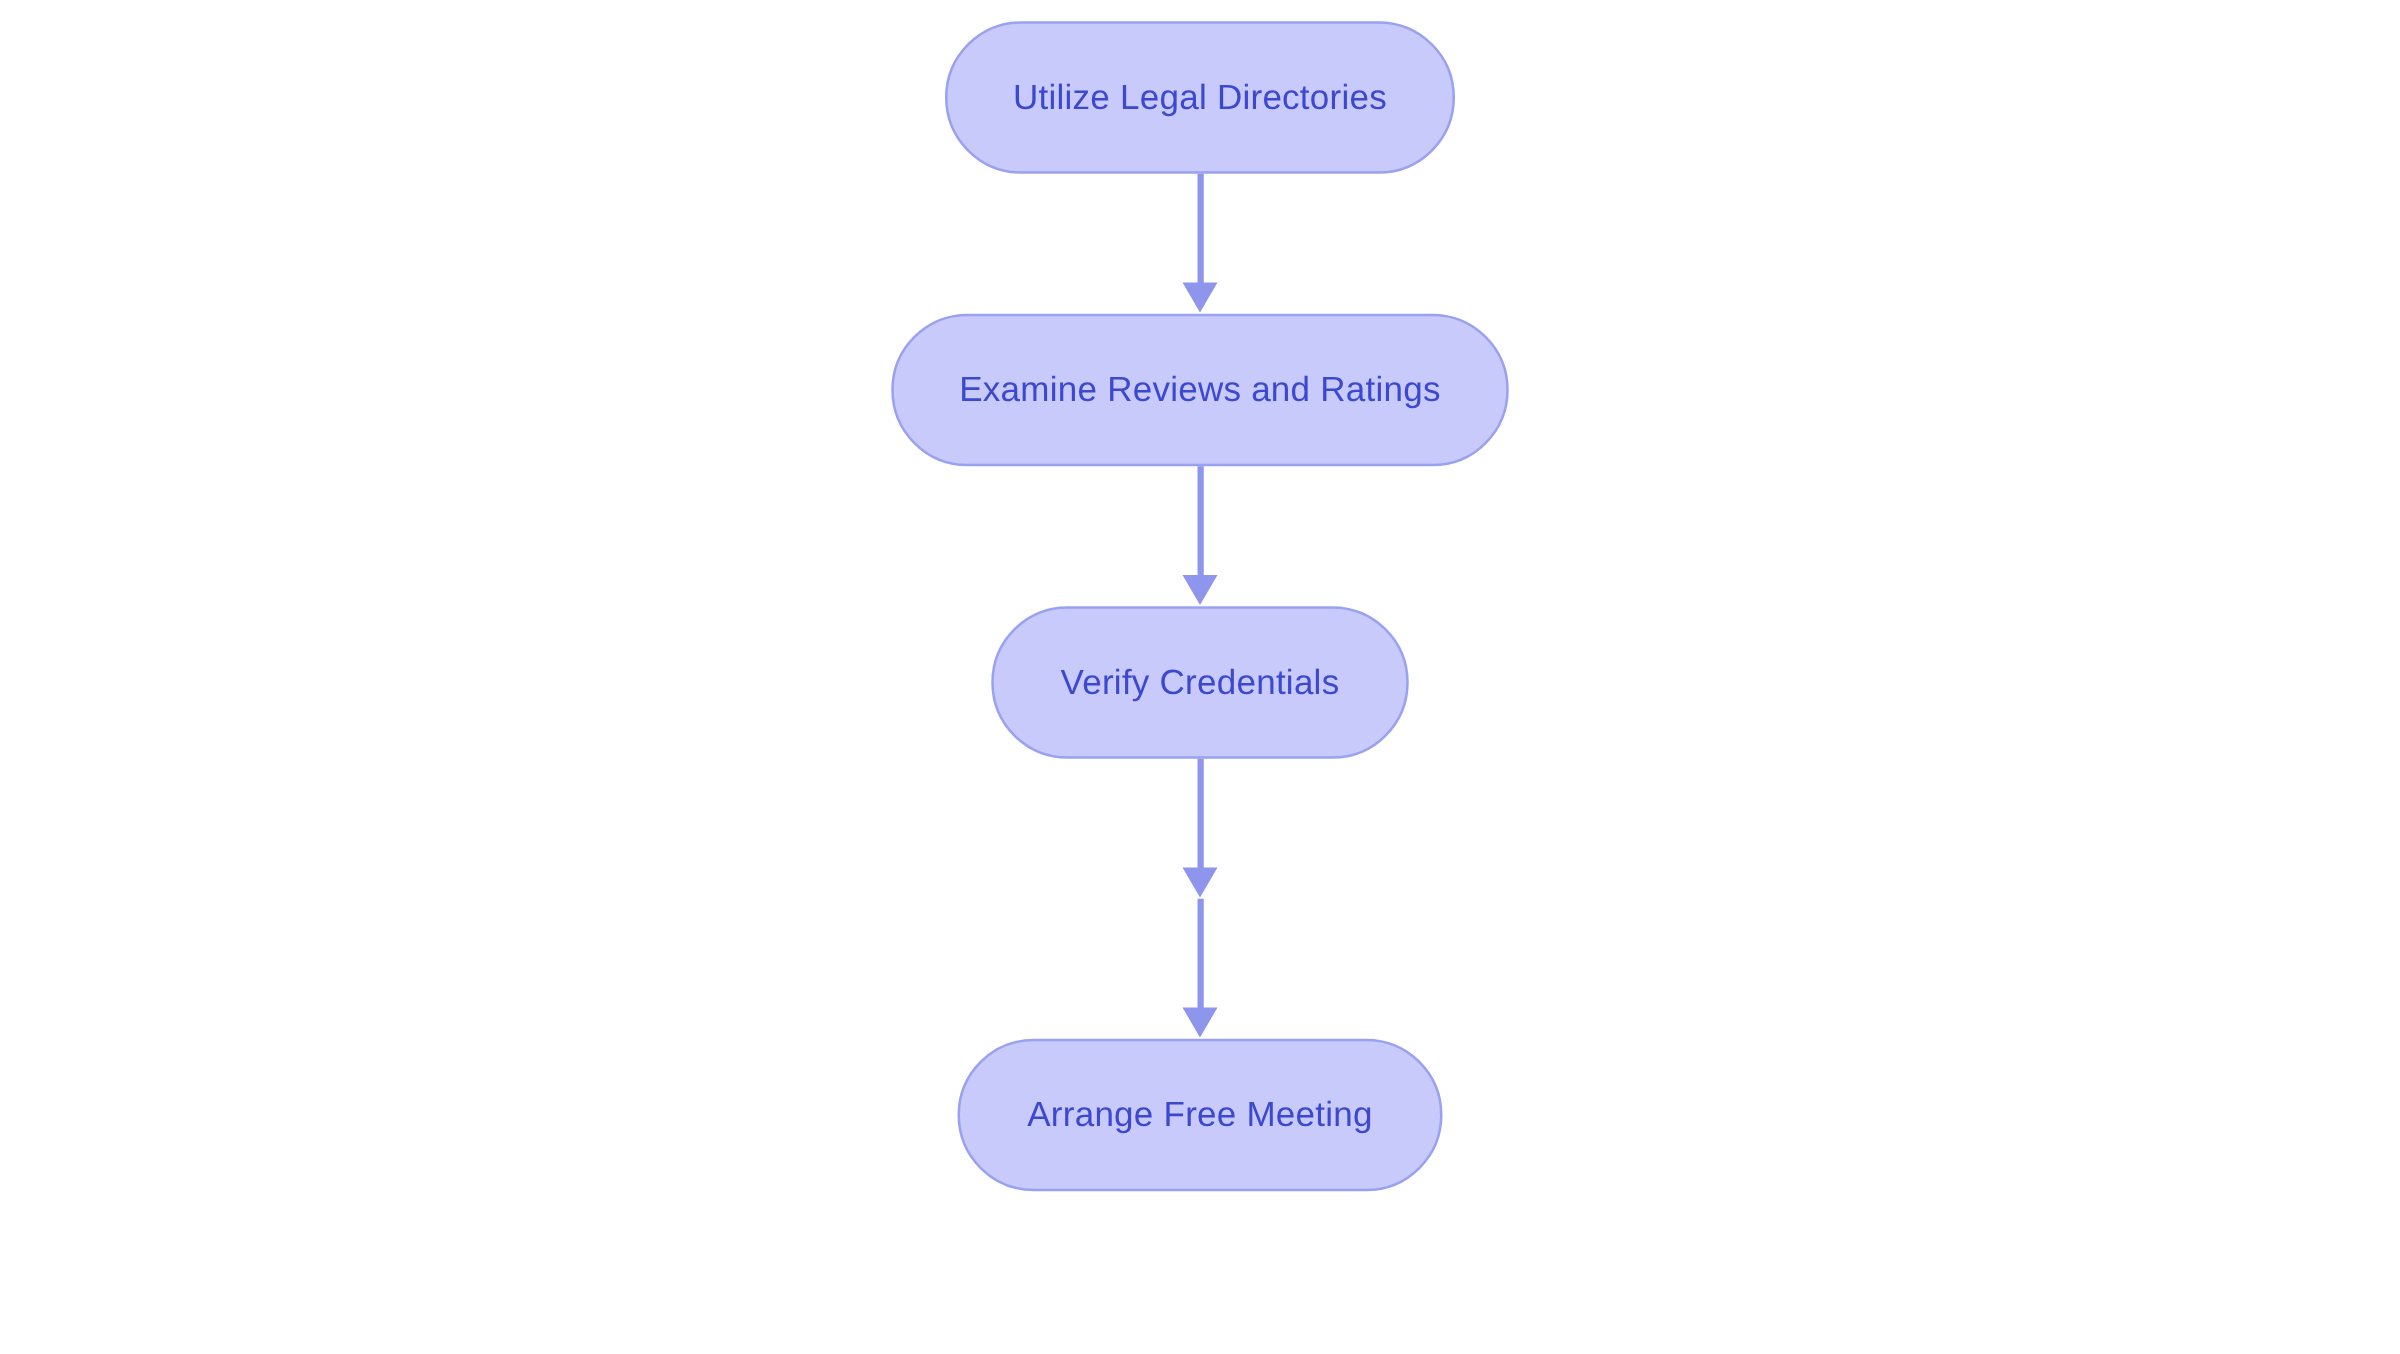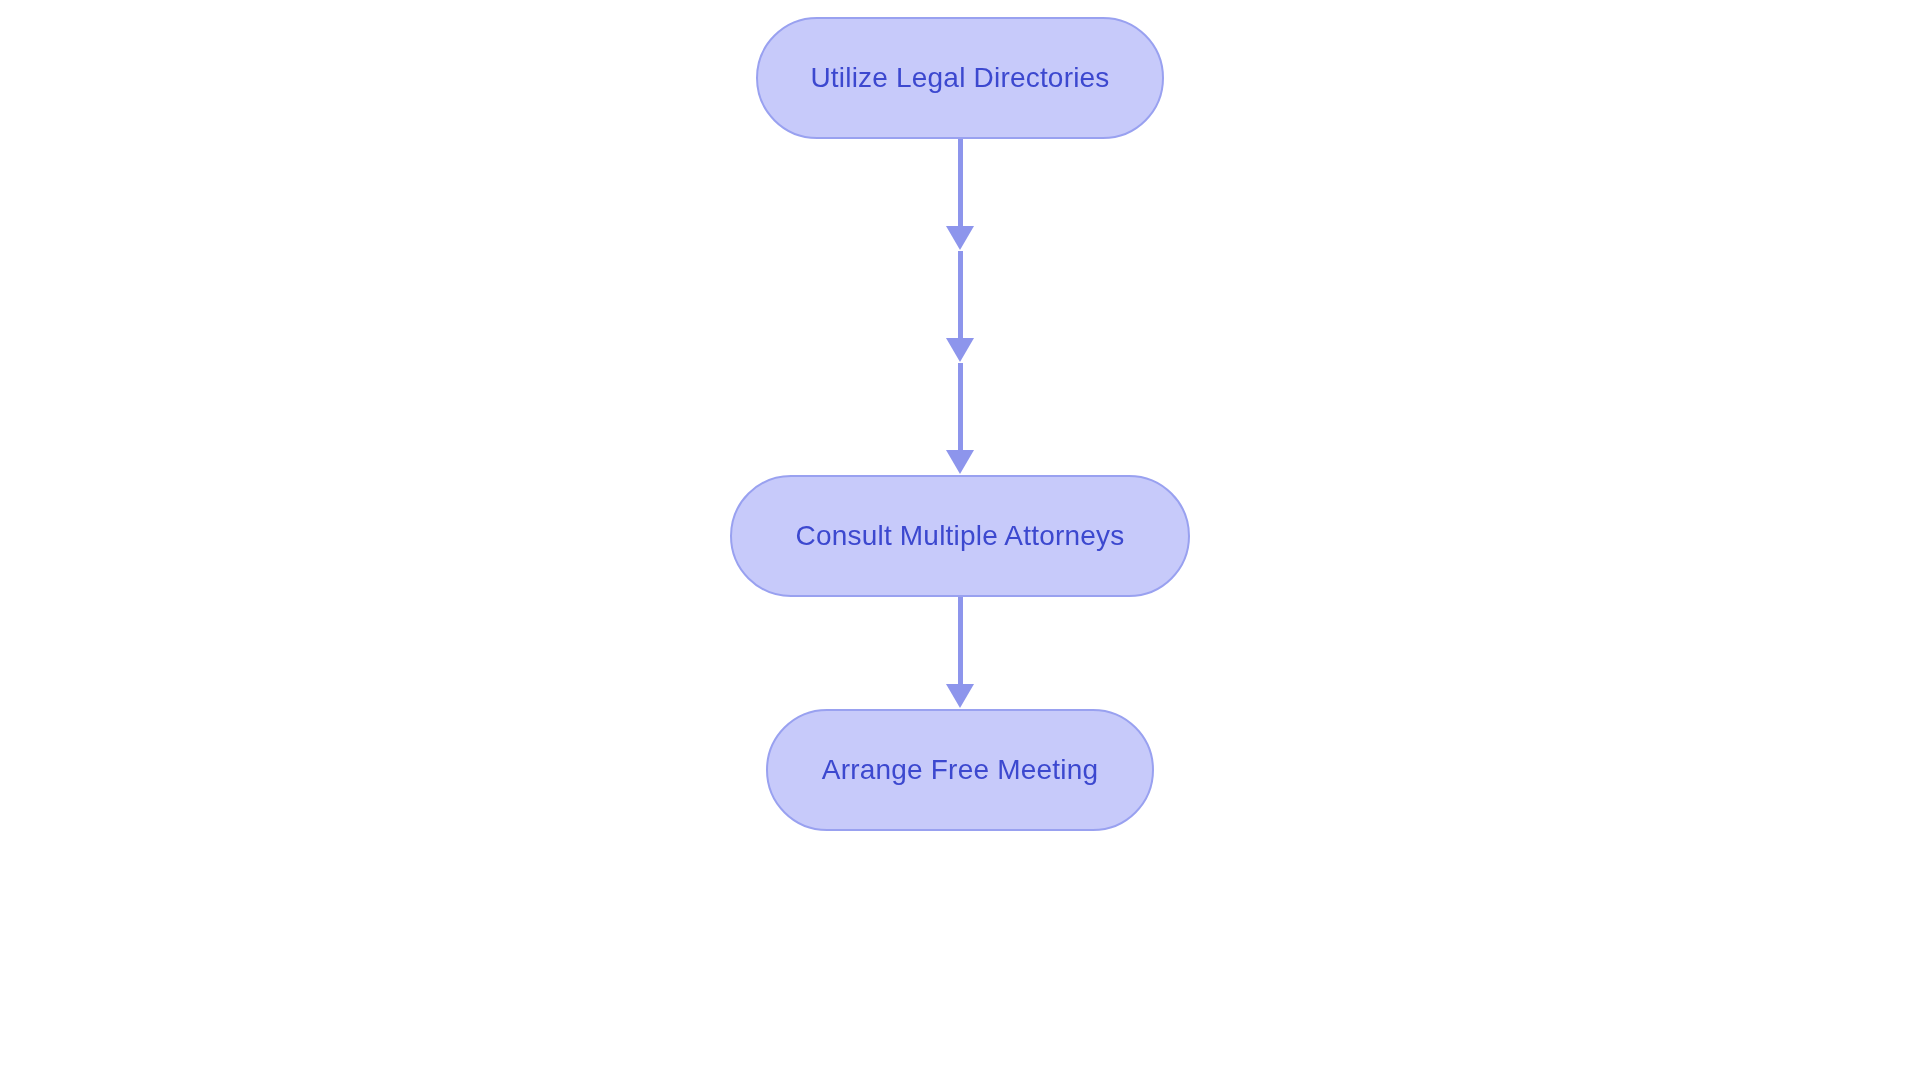--- a/index.html
+++ b/index.html
@@ -77,35 +77,38 @@
 
     <div class="node n0">
       <span>Utilize Legal Directories</span>
     </div>
 
     <div class="arrow">
       <div class="line"></div>
       <div class="head"></div>
     </div>
 
+    <div class="node n1">
+      <span>Examine Reviews and Ratings</span>
+    </div>
 
     <div class="arrow">
       <div class="line"></div>
       <div class="head"></div>
     </div>
 
+    <div class="node n2">
+      <span>Verify Credentials</span>
+    </div>
 
     <div class="arrow">
       <div class="line"></div>
       <div class="head"></div>
     </div>
 
-    <div class="node n3">
-      <span>Consult Multiple Attorneys</span>
-    </div>
 
     <div class="arrow">
       <div class="line"></div>
       <div class="head"></div>
     </div>
 
     <div class="node n4">
       <span>Arrange Free Meeting</span>
     </div>
 

